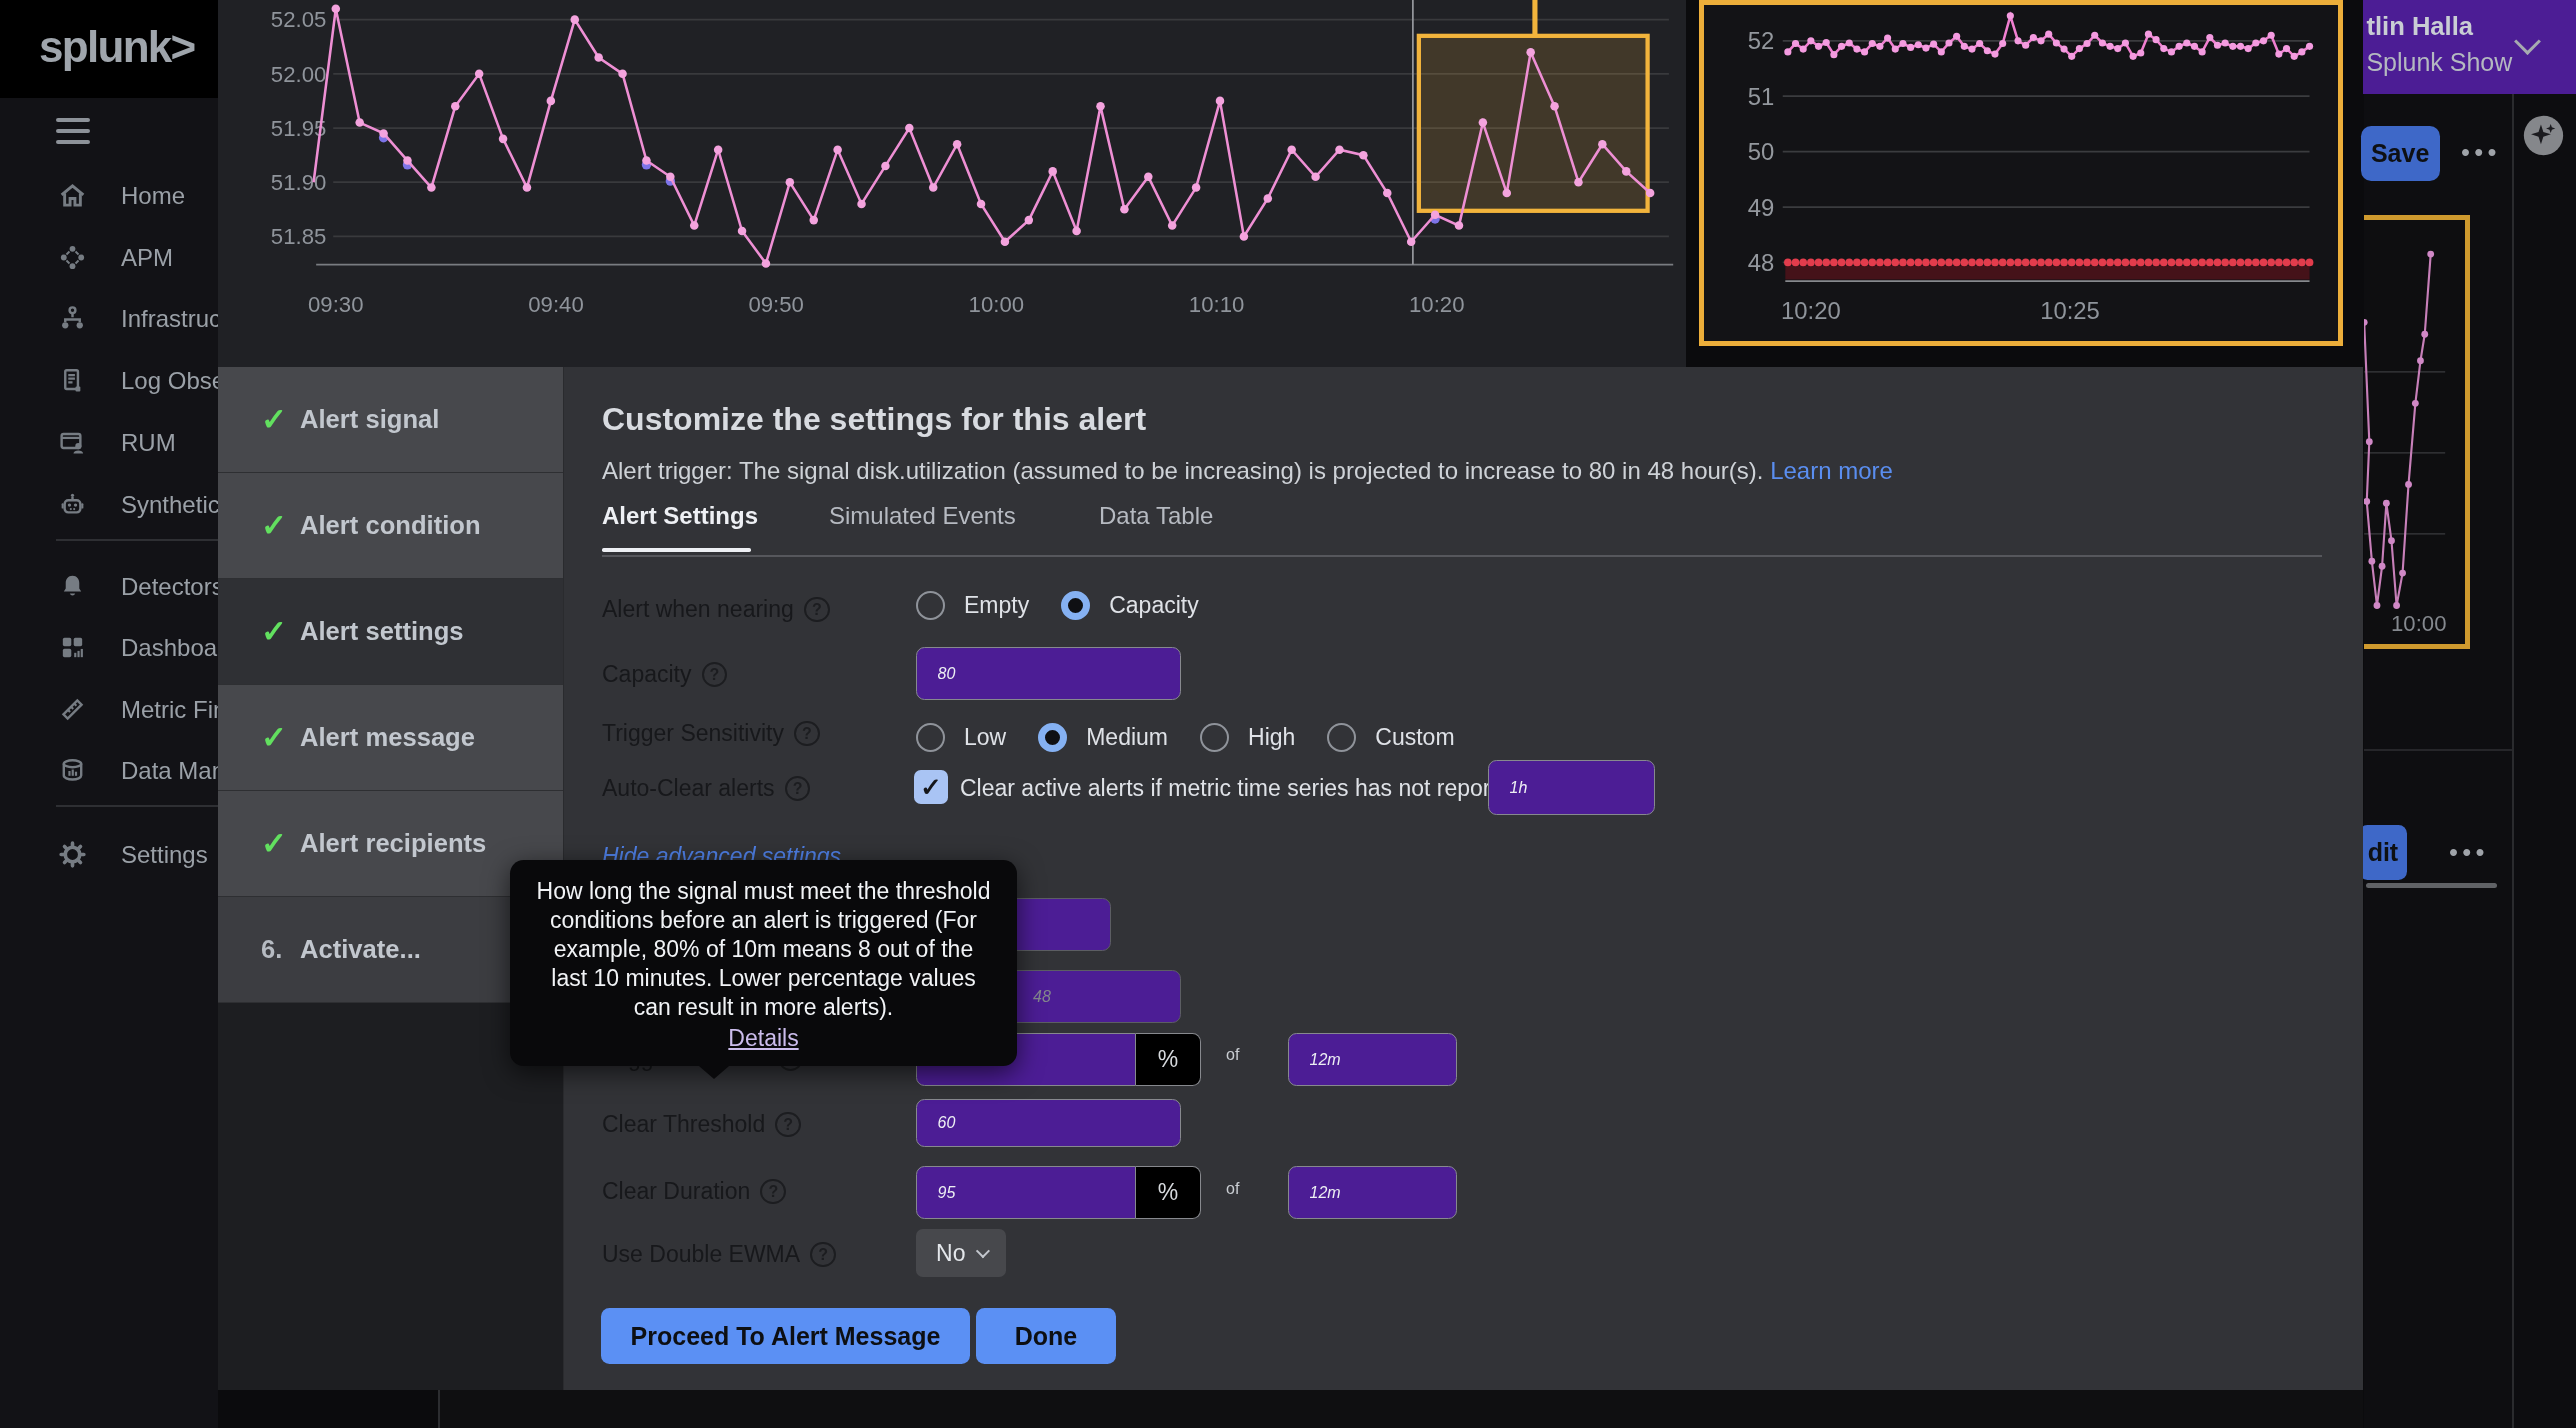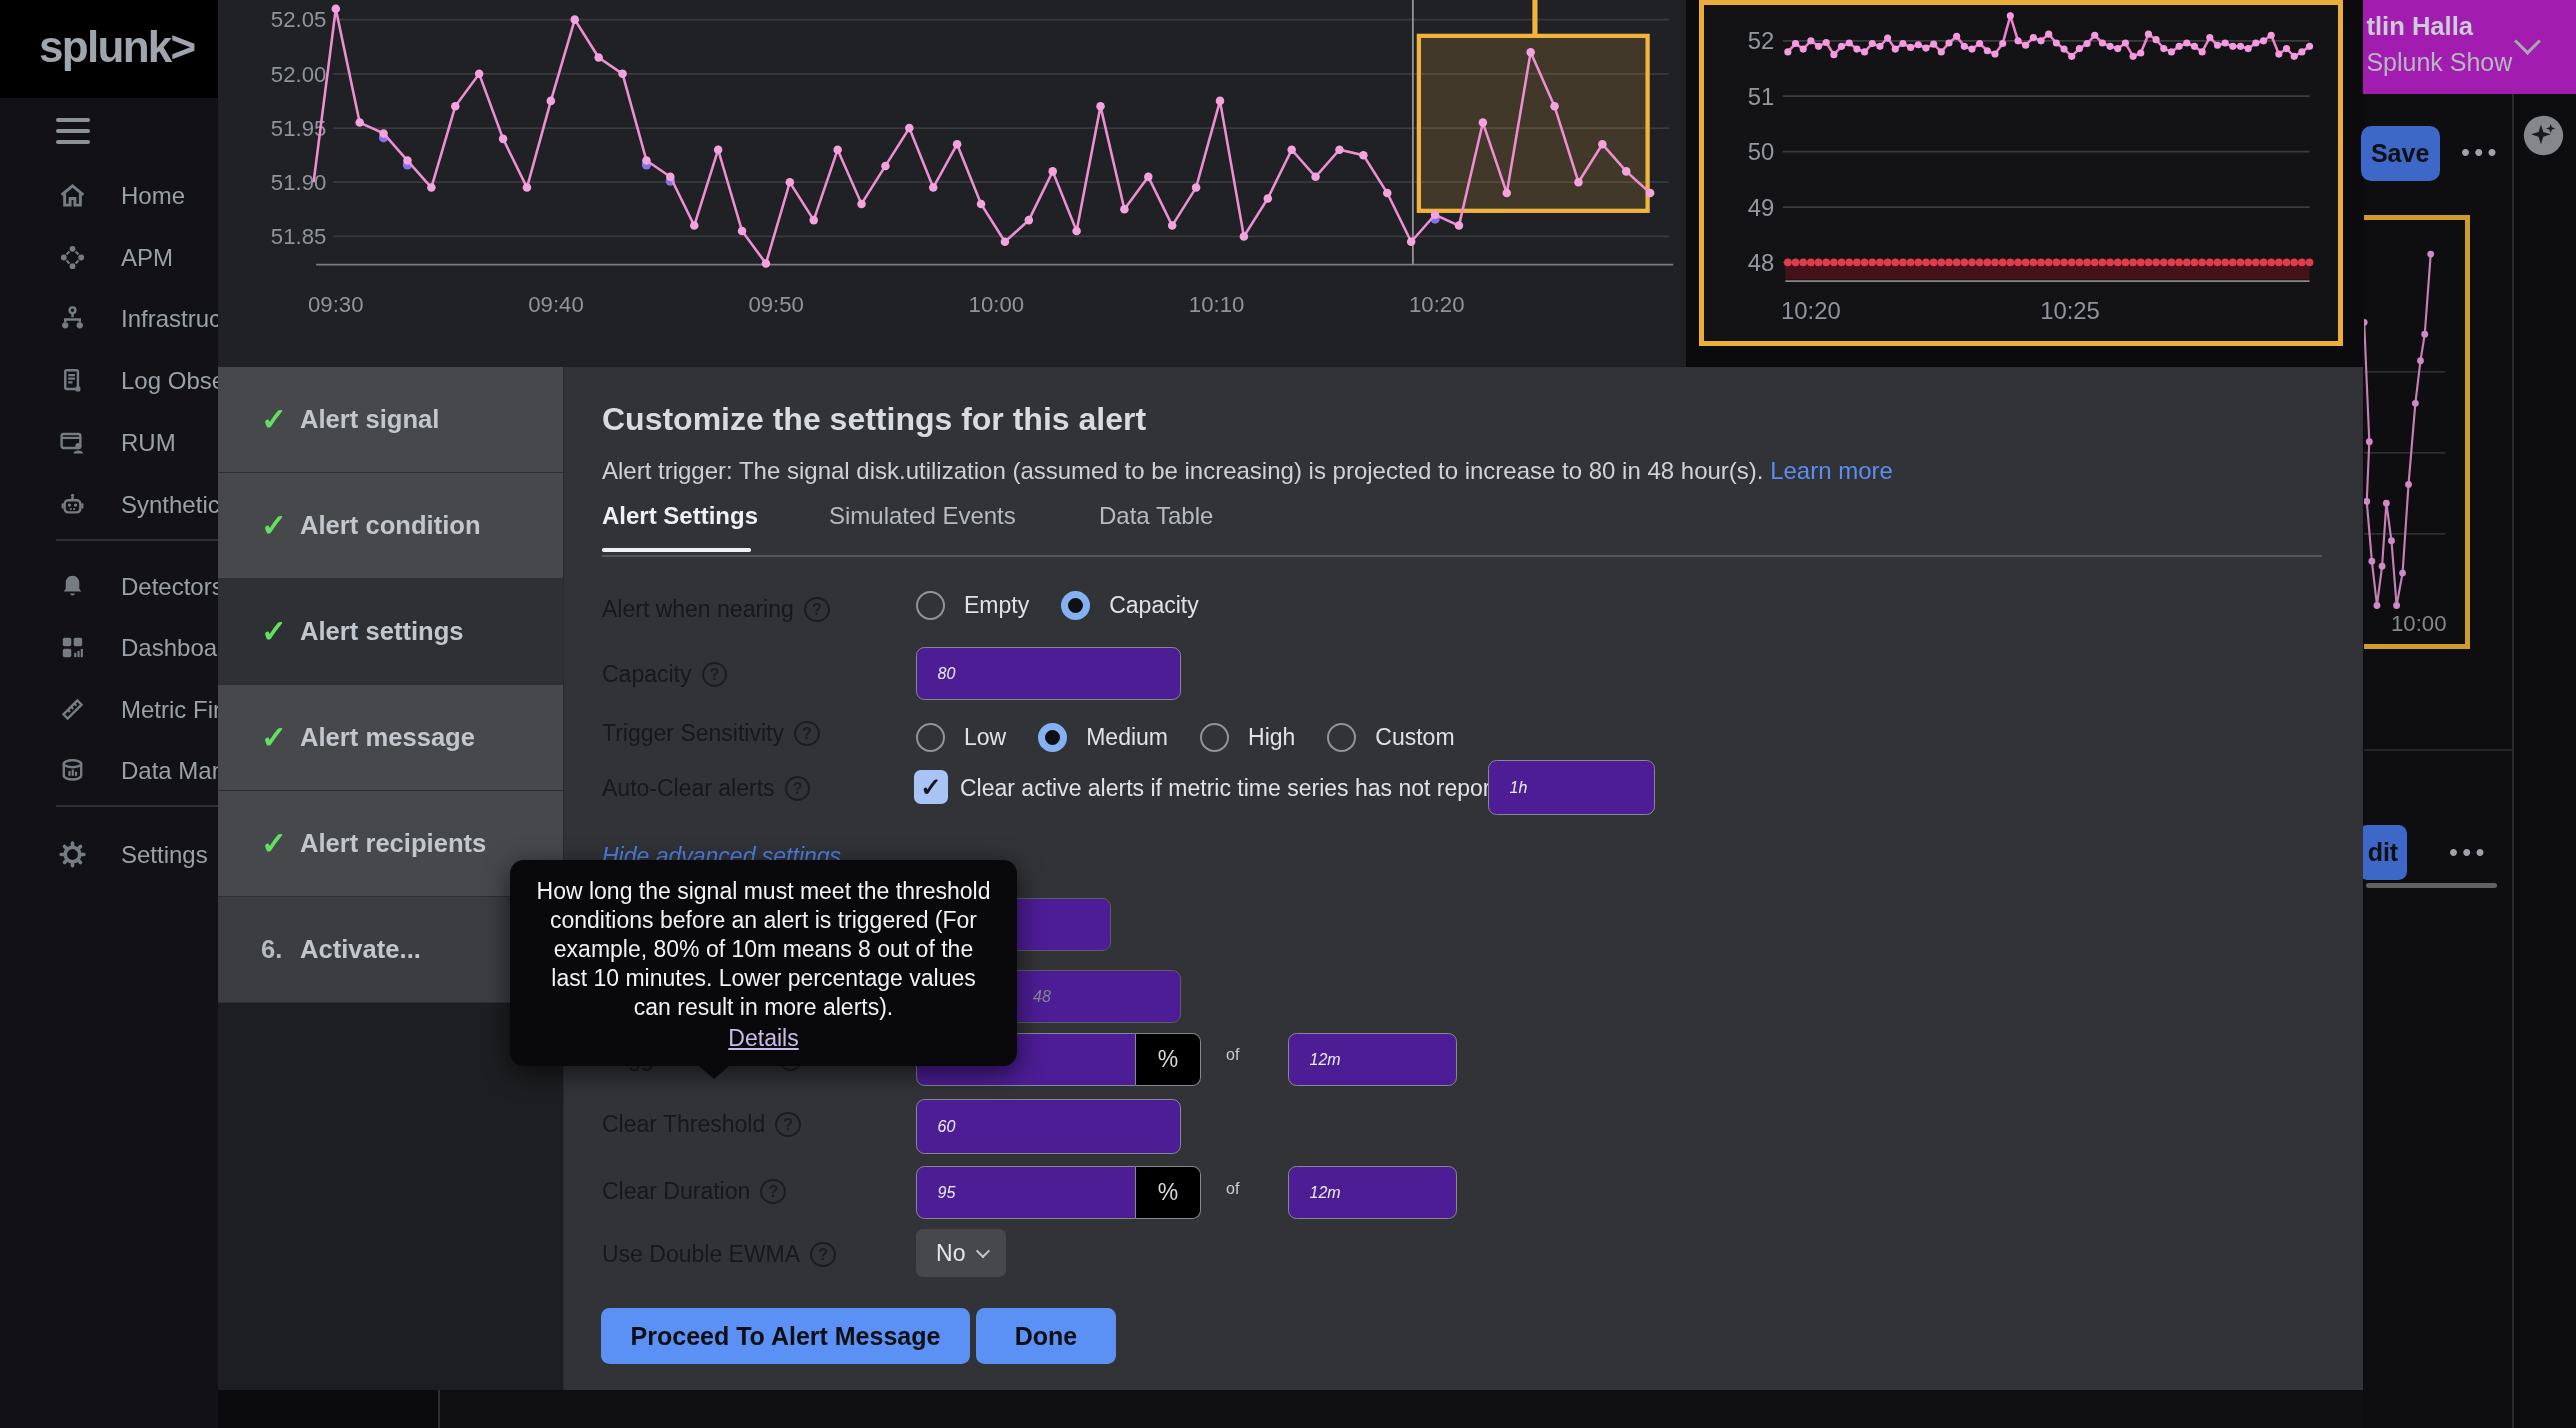--- a/index.html
+++ b/index.html
@@ -18,21 +18,21 @@
   .nav-divider { position:absolute; left:56px; width:162px; height:1.7px; background:#2e2f33; }
 
   
   #chart-main-panel { position:absolute; left:218px; top:0; width:1468px; height:367px; background:#202125; z-index:2; }
 
   
   #chart-zoom-panel { position:absolute; left:1699px; top:0; width:644px; height:346px; background:#131316;
     border:5.1px solid #ecae3a; z-index:2; }
 
   
-  #user-strip { position:absolute; left:2363px; top:0; width:213px; height:94px; background:#a21caf; z-index:2;text-decoration:underline; }
+  #user-strip { position:absolute; left:2363px; top:0; width:213px; height:94px; background:#4c1d95; z-index:2;text-decoration:underline; }
   #user-name { position:absolute; left:3.4px; top:12px; font-size:25.6px; font-weight:600; color:#c9cdd4; white-space:nowrap; }
   #user-org { position:absolute; left:3.4px; top:48px; font-size:25px; color:#b4b9c0; white-space:nowrap; }
   #user-chevron { position:absolute; left:155px; top:32px; width:19px; height:19px;
     border-right:3.4px solid #a6aab0; border-bottom:3.4px solid #a6aab0; transform:rotate(45deg); cursor:pointer; }
 
   
   #right-panel { position:absolute; left:2364px; top:94px; width:148px; height:1335px; background:#0e0e11; z-index:2; }
   .blue-btn { background:#3e68c8; border-radius:10.2px; color:#0e1013; font-size:25px; font-weight:600;
     display:flex; align-items:center; justify-content:center; cursor:pointer; border:none; }
   #save-btn { position:absolute; left:-3.4px; top:32px; width:79px; height:55px; }
@@ -635,21 +635,21 @@
     </div>
     <input class="tinput num-left" style="left: 352px; top: 666px; width: 220px; height: 53px;" value="95">
     <div class="unit-box" style="left:572px; top:666px; width:65px; height:53px;">%</div>
     <div class="of-txt" style="left:662px; top:679px;">of</div>
     <input class="tinput" style="left: 724px; top: 666px; width: 169px; height: 53px;" value="12m">
 
     <div class="flabel" style="left:38px; top:744px;">
       <span>Clear Threshold</span>
       <span class="help">?</span>
     </div>
-    <input class="tinput" style="left: 352px; top: 732px; width: 265px; height: 55px;" value="60">
+    <input class="tinput" style="left: 352px; top: 732px; width: 265px; height: 48px;" value="60">
 
     <div class="flabel" style="left:38px; top:811px;">
       <span>Clear Duration</span>
       <span class="help">?</span>
     </div>
     <input class="tinput num-left" style="left: 352px; top: 799px; width: 220px; height: 53px;" value="95">
     <div class="unit-box" style="left:572px; top:799px; width:65px; height:53px;">%</div>
     <div class="of-txt" style="left:662px; top:813px;">of</div>
     <input class="tinput" style="left: 724px; top: 799px; width: 169px; height: 53px;" value="12m">
 

